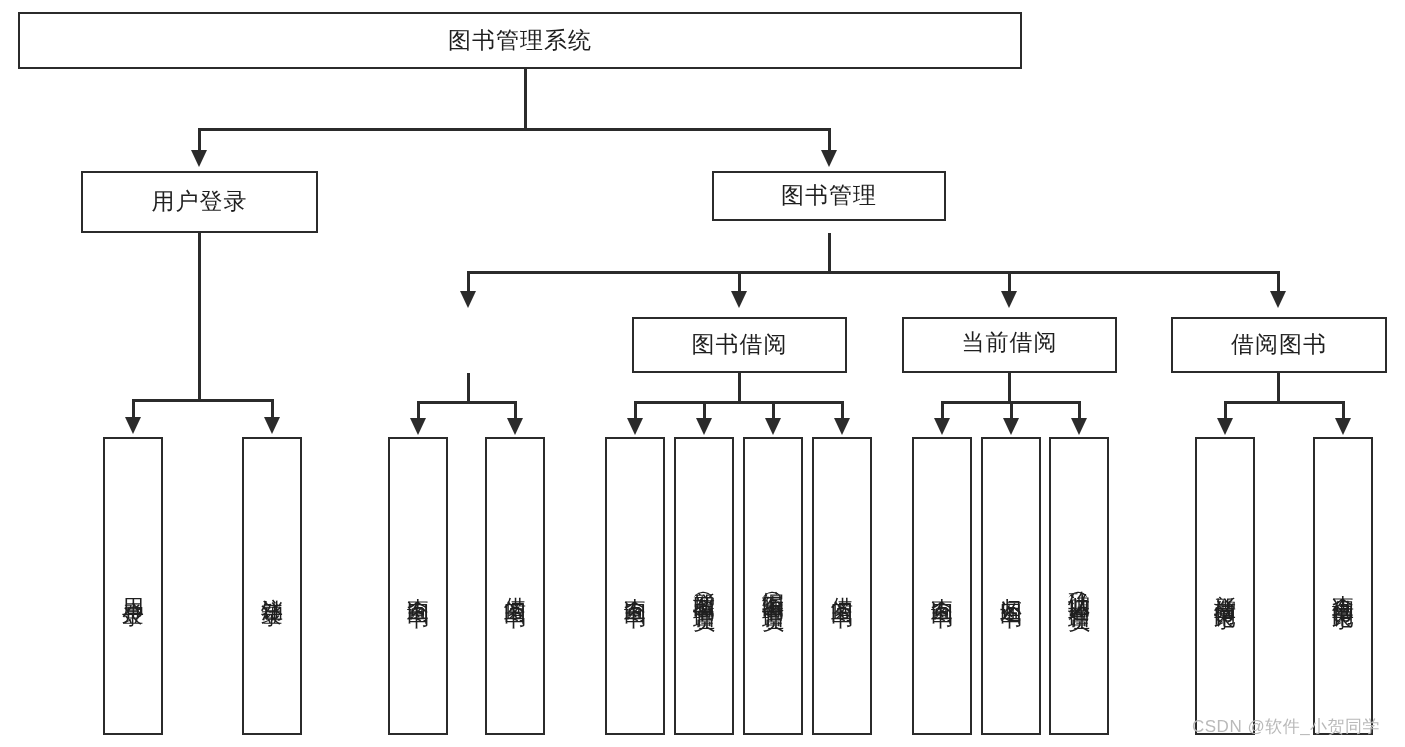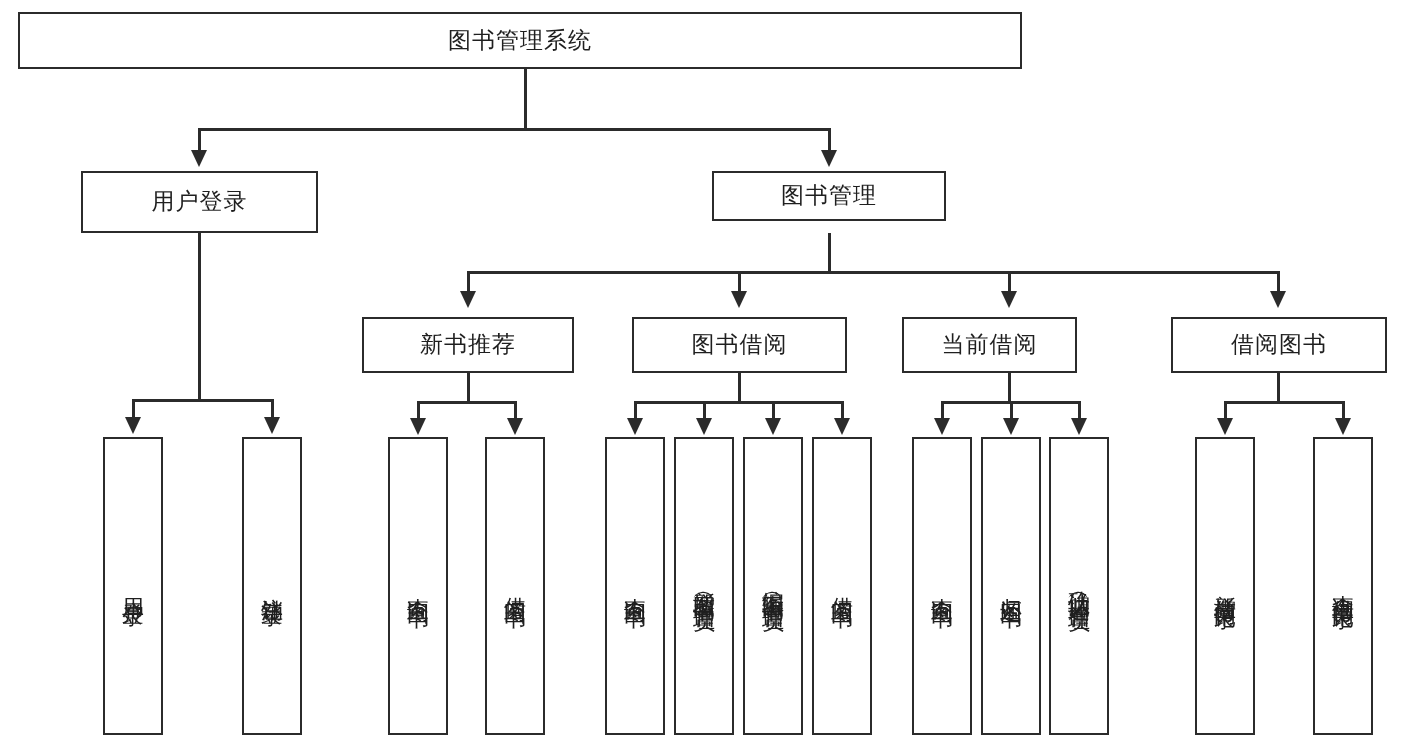--- a/index.html
+++ b/index.html
@@ -112,27 +112,24 @@
   <div class="conn h" style="left:467px; top:271px; width:812px;"></div>
   <div class="conn v" style="left:467px; top:271px; height:22px;"></div>
   <div class="arrow" style="left:460px; top:291px;"></div>
   <div class="conn v" style="left:738px; top:271px; height:22px;"></div>
   <div class="arrow" style="left:731px; top:291px;"></div>
   <div class="conn v" style="left:1008px; top:271px; height:22px;"></div>
   <div class="arrow" style="left:1001px; top:291px;"></div>
   <div class="conn v" style="left:1277px; top:271px; height:22px;"></div>
   <div class="arrow" style="left:1270px; top:291px;"></div>
 
-  <div class="node h-node" style="left:362px; top:317px; width:212px; height:56px;">
-    <span>新书推荐</span>
-  </div>
   <div class="node h-node" style="left:632px; top:317px; width:215px; height:56px;">
     <span>图书借阅</span>
   </div>
-  <div class="node h-node" style="left:902px; top:317px; width:175px; height:56px;">
+  <div class="node h-node" style="left:902px; top:317px; width:215px; height:56px;font-family:Liberation Mono, monospace;">
     <span>当前借阅</span>
   </div>
   <div class="node h-node" style="left:1171px; top:317px; width:216px; height:56px;">
     <span>借阅图书</span>
   </div>
 
   <div class="conn v" style="left:467px; top:373px; height:30px;"></div>
   <div class="conn h" style="left:417px; top:401px; width:98px;"></div>
   <div class="conn v" style="left:417px; top:401px; height:18px;"></div>
   <div class="arrow" style="left:410px; top:418px;"></div>
@@ -203,14 +200,15 @@
     <span class="vlabel">确认归还（管理员）</span>
   </div>
 
   <div class="node v-node" style="left:1195px; top:437px; width:60px; height:298px;">
     <span class="vlabel">新增借阅记录</span>
   </div>
   <div class="node v-node" style="left:1313px; top:437px; width:60px; height:298px;">
     <span class="vlabel">查询借阅记录</span>
   </div>
 
+  <div class="watermark" style="left:1192px; top:715px;">CSDN @软件_小贺同学</div>
 
 </div>
 
 </body></html>

